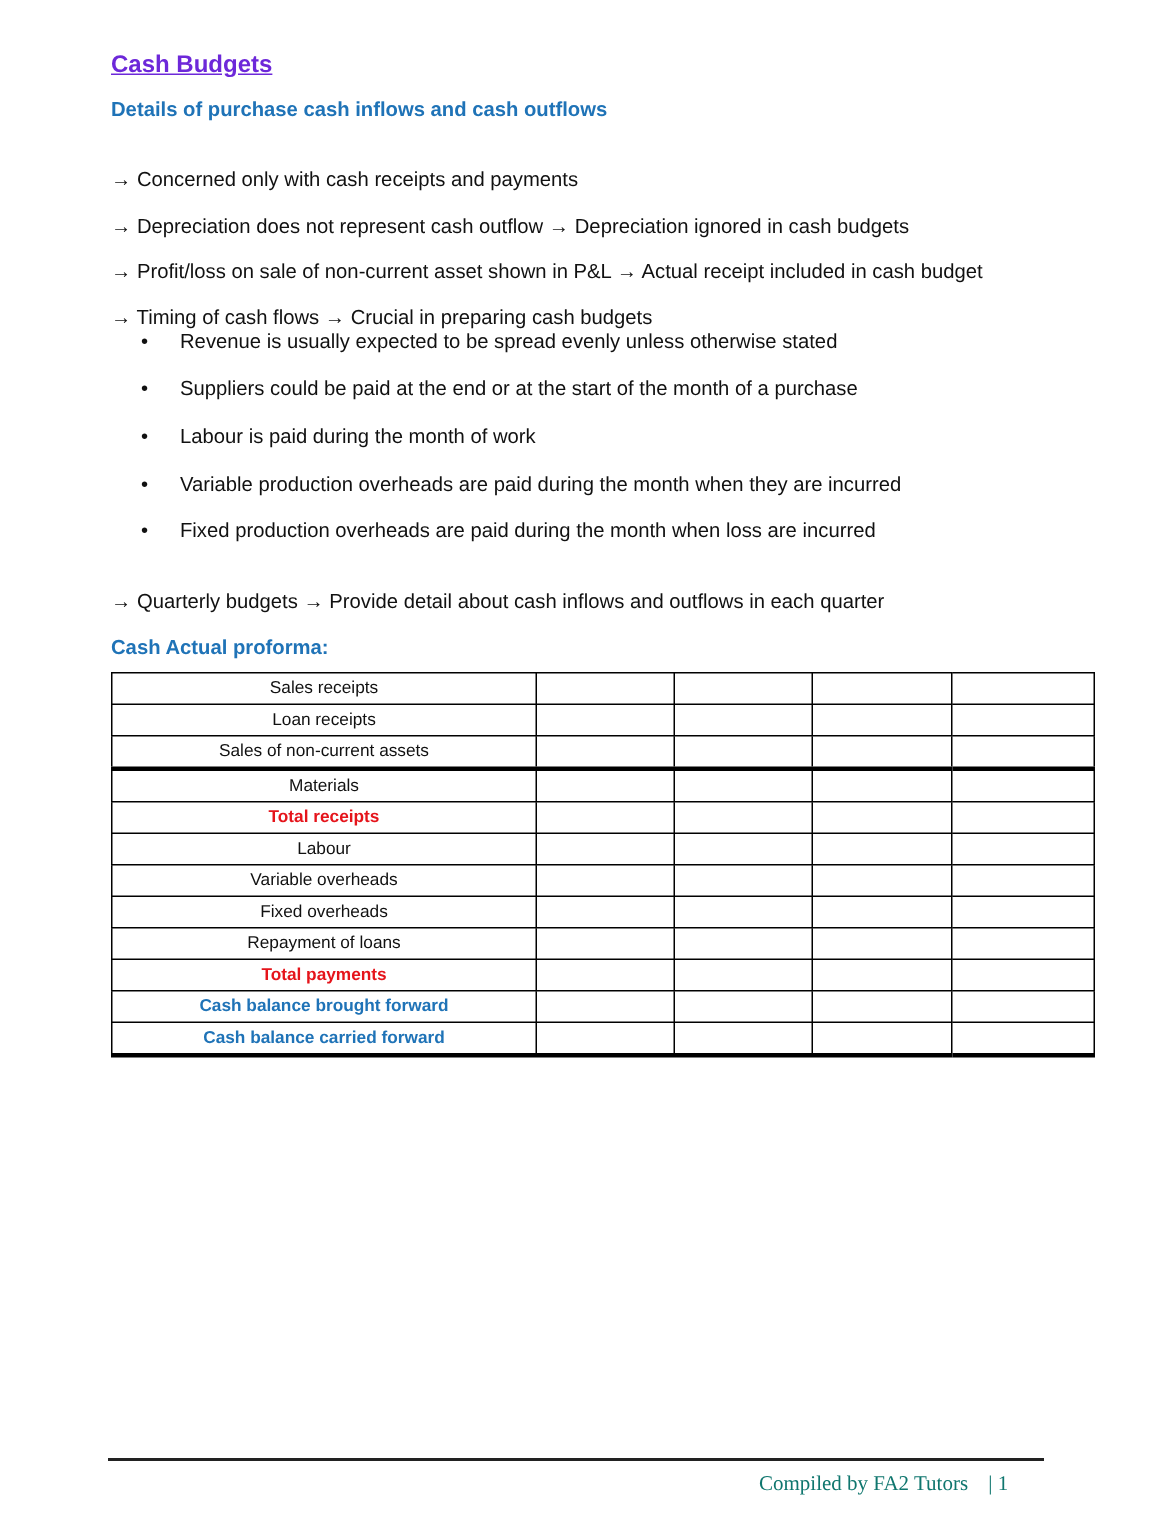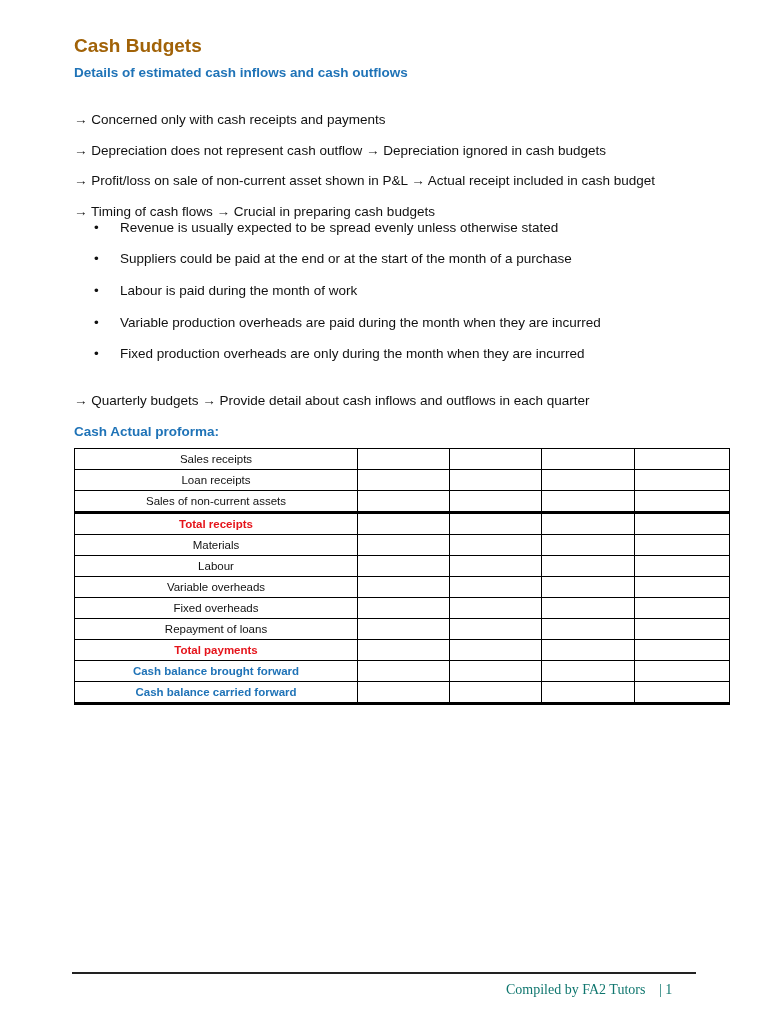--- a/index.html
+++ b/index.html
@@ -1,19 +1,19 @@
 <!DOCTYPE html>
 <html><head>
 <meta charset="utf-8">
 <style>
   html, body { margin:0; padding:0; background:#ffffff; }
   body { width:768px; height:1024px; position:relative; overflow:hidden;
          font-family:"Liberation Sans", sans-serif; color:#111; }
   .abs { position:absolute; }
-  .h-red { color:#a16207; font-weight:bold; font-size:19px; }
+  .h-red { color:#6d28d9; font-weight:bold; font-size:16px;text-decoration:underline; }
   .h-blue { color:#1f73b7; font-weight:bold; font-size:13.5px; }
   .line { font-size:13.5px; color:#111; white-space:nowrap;margin-top:16px; }
   .bullet { font-size:13.5px; color:#111; white-space:nowrap; }
   .bullet .dot { position:absolute; left:-26px; top:0; }
   table.proforma { position:absolute; left:74px; top:448px; border-collapse:collapse;
                    width:655px; table-layout:fixed; }
   table.proforma td, table.proforma th { border:1.5px solid #000; padding:0 3px;
          height:20px; font-size:11.5px; line-height:20px; white-space:nowrap; }
   table.proforma th { font-weight:bold; text-align:center; height:21px; }
   table.proforma tr.thick-bottom td, table.proforma tr.thick-bottom th { border-bottom:3px solid #000; }
@@ -21,21 +21,21 @@
   td.red { color:#e5141b; font-weight:bold; }
   td.blue { color:#1f73b7; font-weight:bold; }
   .footer-rule { position:absolute; left:72px; top:972px; width:624px; height:2px; background:#222; }
   .footer-text { position:absolute; left:506px; top:982px; font-family:"Liberation Serif", serif;
                  font-size:14px; color:#0f766e; white-space:nowrap; }
 </style>
 </head>
 <body>
 
 <div class="abs h-red" style="left:74px; top:35px;">Cash Budgets</div>
-<div class="abs h-blue" style="left:74px; top:65px;">Details of estimated cash inflows and cash outflows</div>
+<div class="abs h-blue" style="left:74px; top:65px;">Details of purchase cash inflows and cash outflows</div>
 
 <div class="abs line" style="left:74px; top:96px;">→ Concerned only with cash receipts and payments</div>
 <div class="abs line" style="left:74px; top:127px;">→ Depreciation does not represent cash outflow → Depreciation ignored in cash budgets</div>
 <div class="abs line" style="left:74px; top:157px;">→ Profit/loss on sale of non-current asset shown in P&amp;L → Actual receipt included in cash budget</div>
 <div class="abs line" style="left:74px; top:188px;">→ Timing of cash flows → Crucial in preparing cash budgets</div>
 
 <div class="abs bullet" style="left:120px; top:220px;">
   <span class="dot">•</span>
   <span>Revenue is usually expected to be spread evenly unless otherwise stated</span>
 </div>
@@ -46,21 +46,21 @@
 <div class="abs bullet" style="left:120px; top:283px;">
   <span class="dot">•</span>
   <span>Labour is paid during the month of work</span>
 </div>
 <div class="abs bullet" style="left:120px; top:315px;">
   <span class="dot">•</span>
   <span>Variable production overheads are paid during the month when they are incurred</span>
 </div>
 <div class="abs bullet" style="left:120px; top:346px;">
   <span class="dot">•</span>
-  <span>Fixed production overheads are only during the month when they are incurred</span>
+  <span>Fixed production overheads are paid during the month when loss are incurred</span>
 </div>
 
 <div class="abs line" style="left:74px; top:377px;">→ Quarterly budgets → Provide detail about cash inflows and outflows in each quarter</div>
 
 <div class="abs h-blue" style="left:74px; top:424px;">Cash Actual proforma:</div>
 
 <table class="proforma">
   <colgroup>
     <col style="width:283px">
       <col style="width:92px">
@@ -84,28 +84,28 @@
         <td></td>
   </tr>
   <tr class="thick-bottom">
     <td class="lbl">Sales of non-current assets</td>
     <td></td>
         <td></td>
         <td></td>
         <td></td>
   </tr>
   <tr>
-    <td class="lbl red">Total receipts</td>
+    <td class="lbl">Materials</td>
     <td></td>
         <td></td>
         <td></td>
         <td></td>
   </tr>
   <tr>
-    <td class="lbl">Materials</td>
+    <td class="lbl red">Total receipts</td>
     <td></td>
         <td></td>
         <td></td>
         <td></td>
   </tr>
   <tr>
     <td class="lbl">Labour</td>
     <td></td>
         <td></td>
         <td></td>

